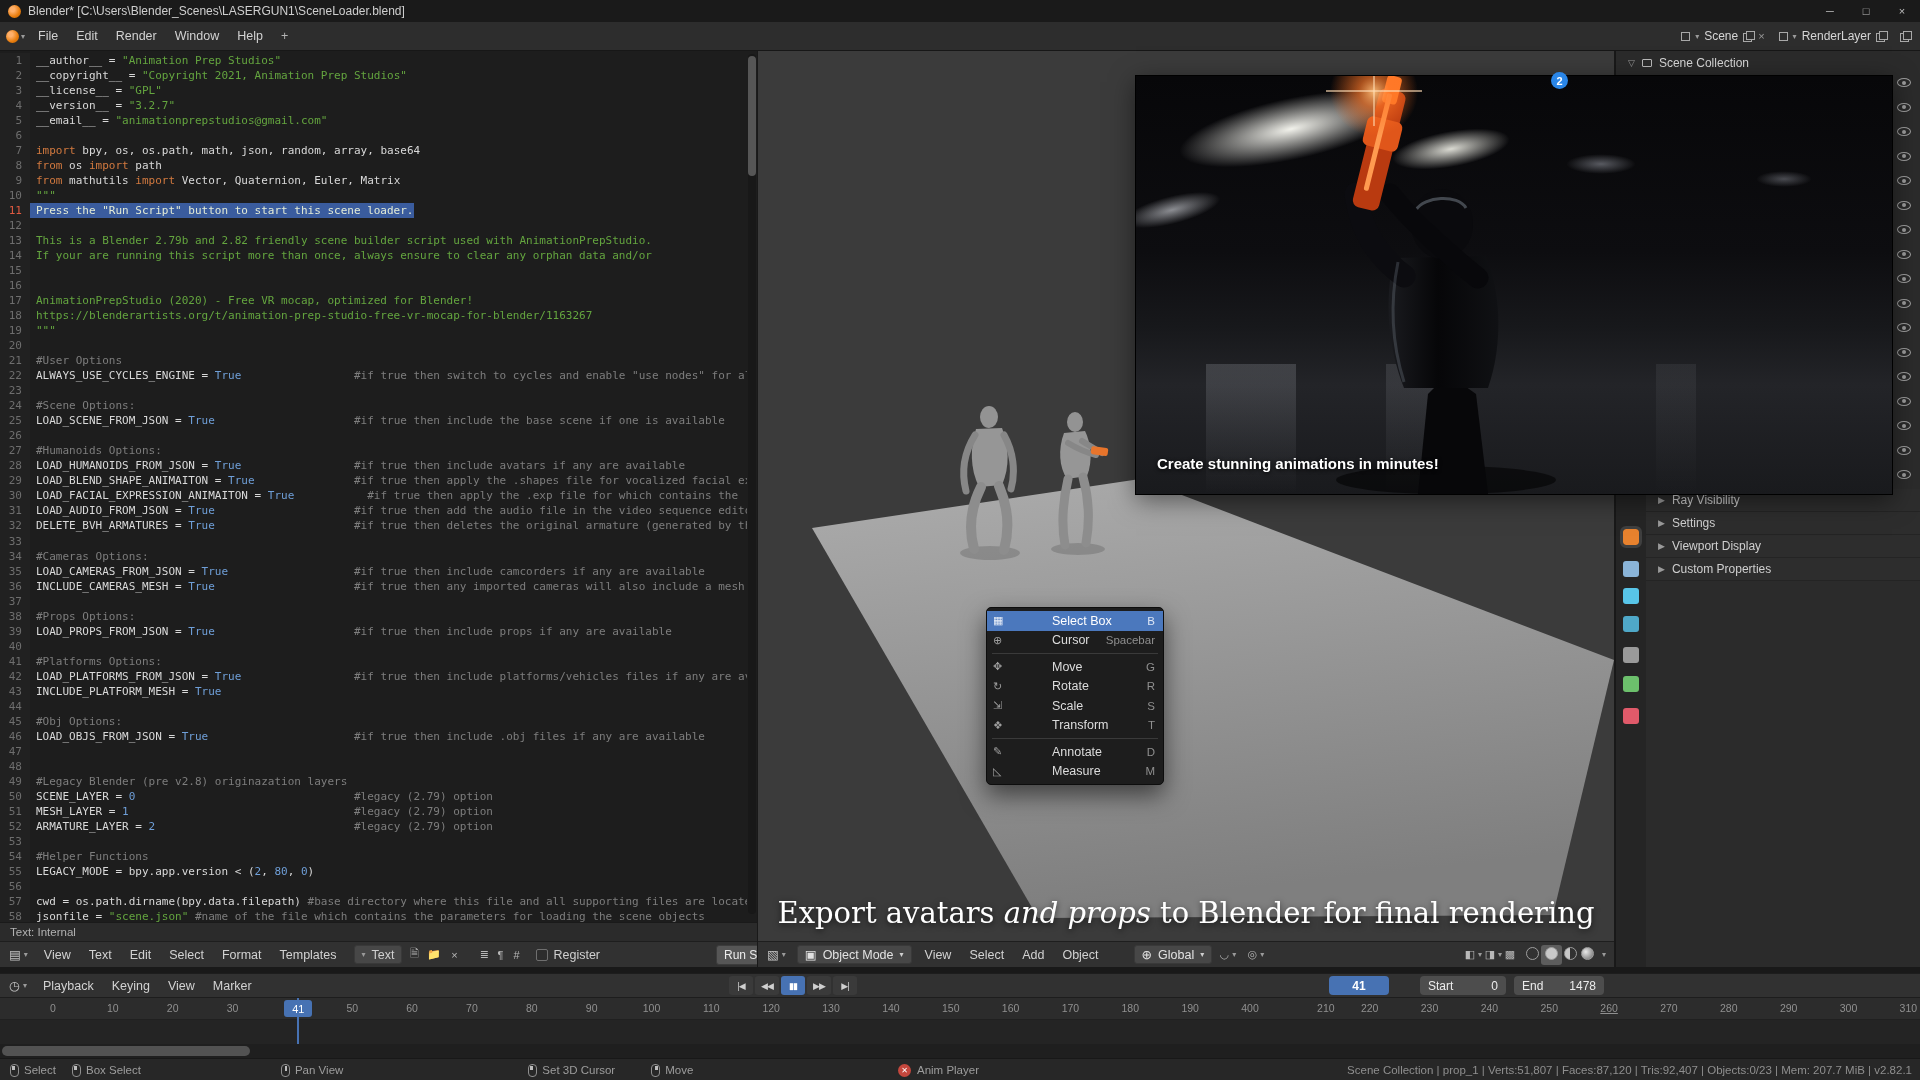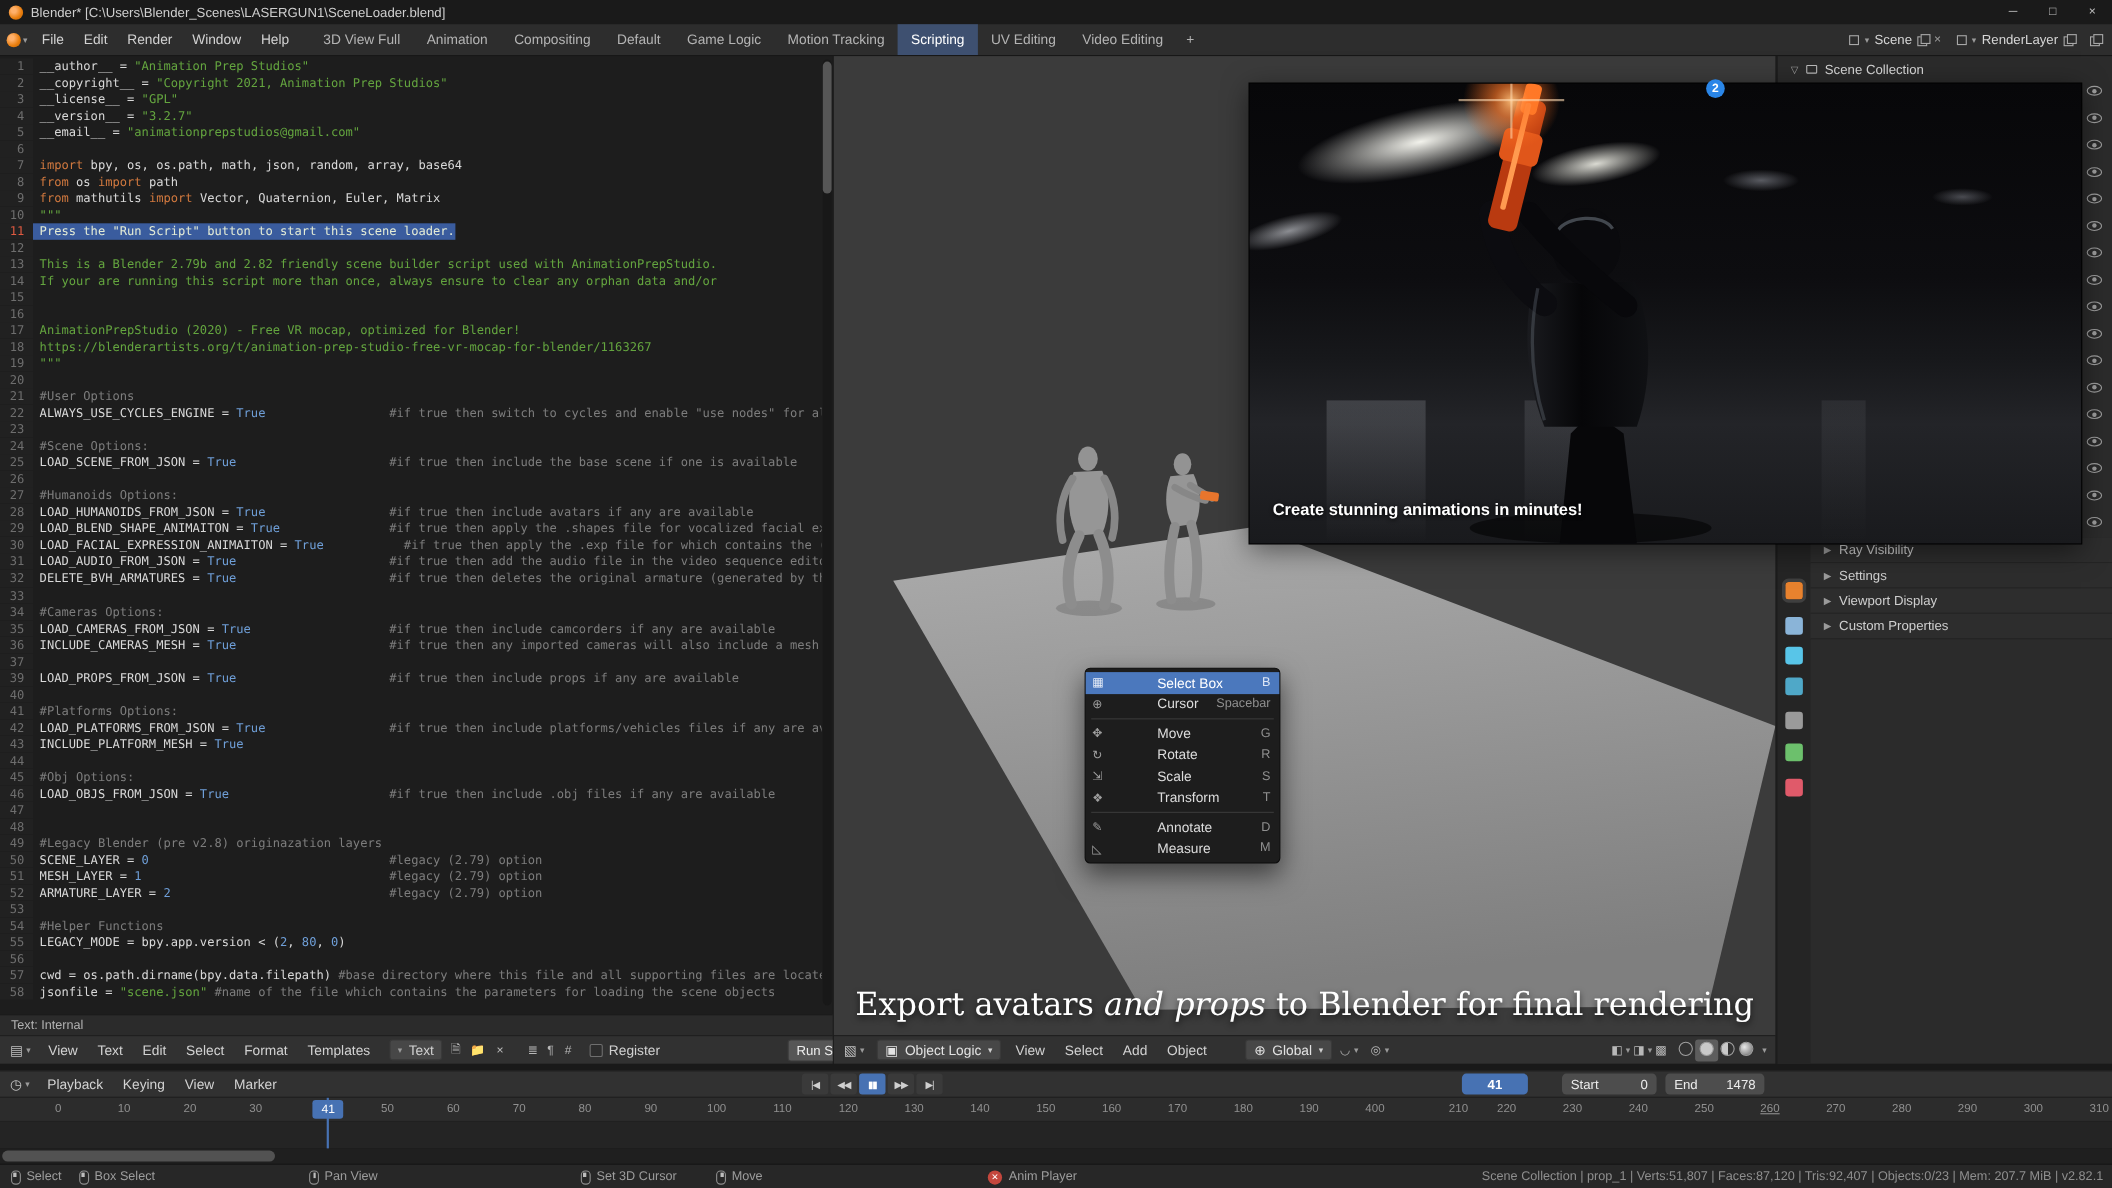--- a/index.html
+++ b/index.html
@@ -153,31 +153,20 @@
   <span class="tb-logo">
       <span class="blogo" style="margin:0 2px 0 0;"></span>
       <span class="marr">▾</span>
     </span>
   <div class="hmenu">
       <span>File</span>
       <span>Edit</span>
       <span>Render</span>
       <span>Window</span>
       <span>Help</span>
-    </div>
-  <div id="ws-tabs">
-      <span class="ws-tab">3D View Full</span>
-      <span class="ws-tab">Animation</span>
-      <span class="ws-tab">Compositing</span>
-      <span class="ws-tab">Default</span>
-      <span class="ws-tab">Game Logic</span>
-      <span class="ws-tab">Motion Tracking</span>
-      <span class="ws-tab active">Scripting</span>
-      <span class="ws-tab">UV Editing</span>
-      <span class="ws-tab">Video Editing</span>
     </div>
   <span class="ws-plus">+</span>
   <div id="topbar-right">
     <span class="sel-group">
       <span class="msq"></span>
       <span class="marr">▾</span>
       <span>Scene</span>
       <span class="mcopy"></span>
       <span class="mx">×</span>
     </span>
@@ -223,20 +212,21 @@
       <div class="cl"><span class="ln">28</span><span class="ct"><span class="tk-p">LOAD_HUMANOIDS_FROM_JSON = </span><span class="tk-n">True</span><span class="tk-c">                 #if true then include avatars if any are available</span></span></div>
       <div class="cl"><span class="ln">29</span><span class="ct"><span class="tk-p">LOAD_BLEND_SHAPE_ANIMAITON = </span><span class="tk-n">True</span><span class="tk-c">               #if true then apply the .shapes file for vocalized facial expressions</span></span></div>
       <div class="cl"><span class="ln">30</span><span class="ct"><span class="tk-p">LOAD_FACIAL_EXPRESSION_ANIMAITON = </span><span class="tk-n">True</span><span class="tk-c">           #if true then apply the .exp file for which contains the (CC) facial</span></span></div>
       <div class="cl"><span class="ln">31</span><span class="ct"><span class="tk-p">LOAD_AUDIO_FROM_JSON = </span><span class="tk-n">True</span><span class="tk-c">                     #if true then add the audio file in the video sequence editor</span></span></div>
       <div class="cl"><span class="ln">32</span><span class="ct"><span class="tk-p">DELETE_BVH_ARMATURES = </span><span class="tk-n">True</span><span class="tk-c">                     #if true then deletes the original armature (generated by the importer)</span></span></div>
       <div class="cl"><span class="ln">33</span><span class="ct"></span></div>
       <div class="cl"><span class="ln">34</span><span class="ct"><span class="tk-c">#Cameras Options:</span></span></div>
       <div class="cl"><span class="ln">35</span><span class="ct"><span class="tk-p">LOAD_CAMERAS_FROM_JSON = </span><span class="tk-n">True</span><span class="tk-c">                   #if true then include camcorders if any are available</span></span></div>
       <div class="cl"><span class="ln">36</span><span class="ct"><span class="tk-p">INCLUDE_CAMERAS_MESH = </span><span class="tk-n">True</span><span class="tk-c">                     #if true then any imported cameras will also include a mesh</span></span></div>
       <div class="cl"><span class="ln">37</span><span class="ct"></span></div>
+      <div class="cl"><span class="ln">38</span><span class="ct"><span class="tk-c">#Props Options:</span></span></div>
       <div class="cl"><span class="ln">39</span><span class="ct"><span class="tk-p">LOAD_PROPS_FROM_JSON = </span><span class="tk-n">True</span><span class="tk-c">                     #if true then include props if any are available</span></span></div>
       <div class="cl"><span class="ln">40</span><span class="ct"></span></div>
       <div class="cl"><span class="ln">41</span><span class="ct"><span class="tk-c">#Platforms Options:</span></span></div>
       <div class="cl"><span class="ln">42</span><span class="ct"><span class="tk-p">LOAD_PLATFORMS_FROM_JSON = </span><span class="tk-n">True</span><span class="tk-c">                 #if true then include platforms/vehicles files if any are available</span></span></div>
       <div class="cl"><span class="ln">43</span><span class="ct"><span class="tk-p">INCLUDE_PLATFORM_MESH = </span><span class="tk-n">True</span></span></div>
       <div class="cl"><span class="ln">44</span><span class="ct"></span></div>
       <div class="cl"><span class="ln">45</span><span class="ct"><span class="tk-c">#Obj Options:</span></span></div>
       <div class="cl"><span class="ln">46</span><span class="ct"><span class="tk-p">LOAD_OBJS_FROM_JSON = </span><span class="tk-n">True</span><span class="tk-c">                      #if true then include .obj files if any are available</span></span></div>
       <div class="cl"><span class="ln">47</span><span class="ct"></span></div>
       <div class="cl"><span class="ln">48</span><span class="ct"></span></div>
@@ -503,21 +493,21 @@
     </div>
 </div>
 
 <div id="viewport-header" class="ed-header">
   <span class="etype">
       <span>▧</span>
       <span class="marr">▾</span>
     </span>
   <span class="dd">
       <span>▣</span>
-      <span>Object Logic</span>
+      <span>Object Mode</span>
       <span class="marr">▾</span>
     </span>
   <div class="hmenu">
       <span>View</span>
       <span>Select</span>
       <span>Add</span>
       <span>Object</span>
     </div>
   <span class="dd" style="margin-left:26px;">
       <span>⊕</span>

